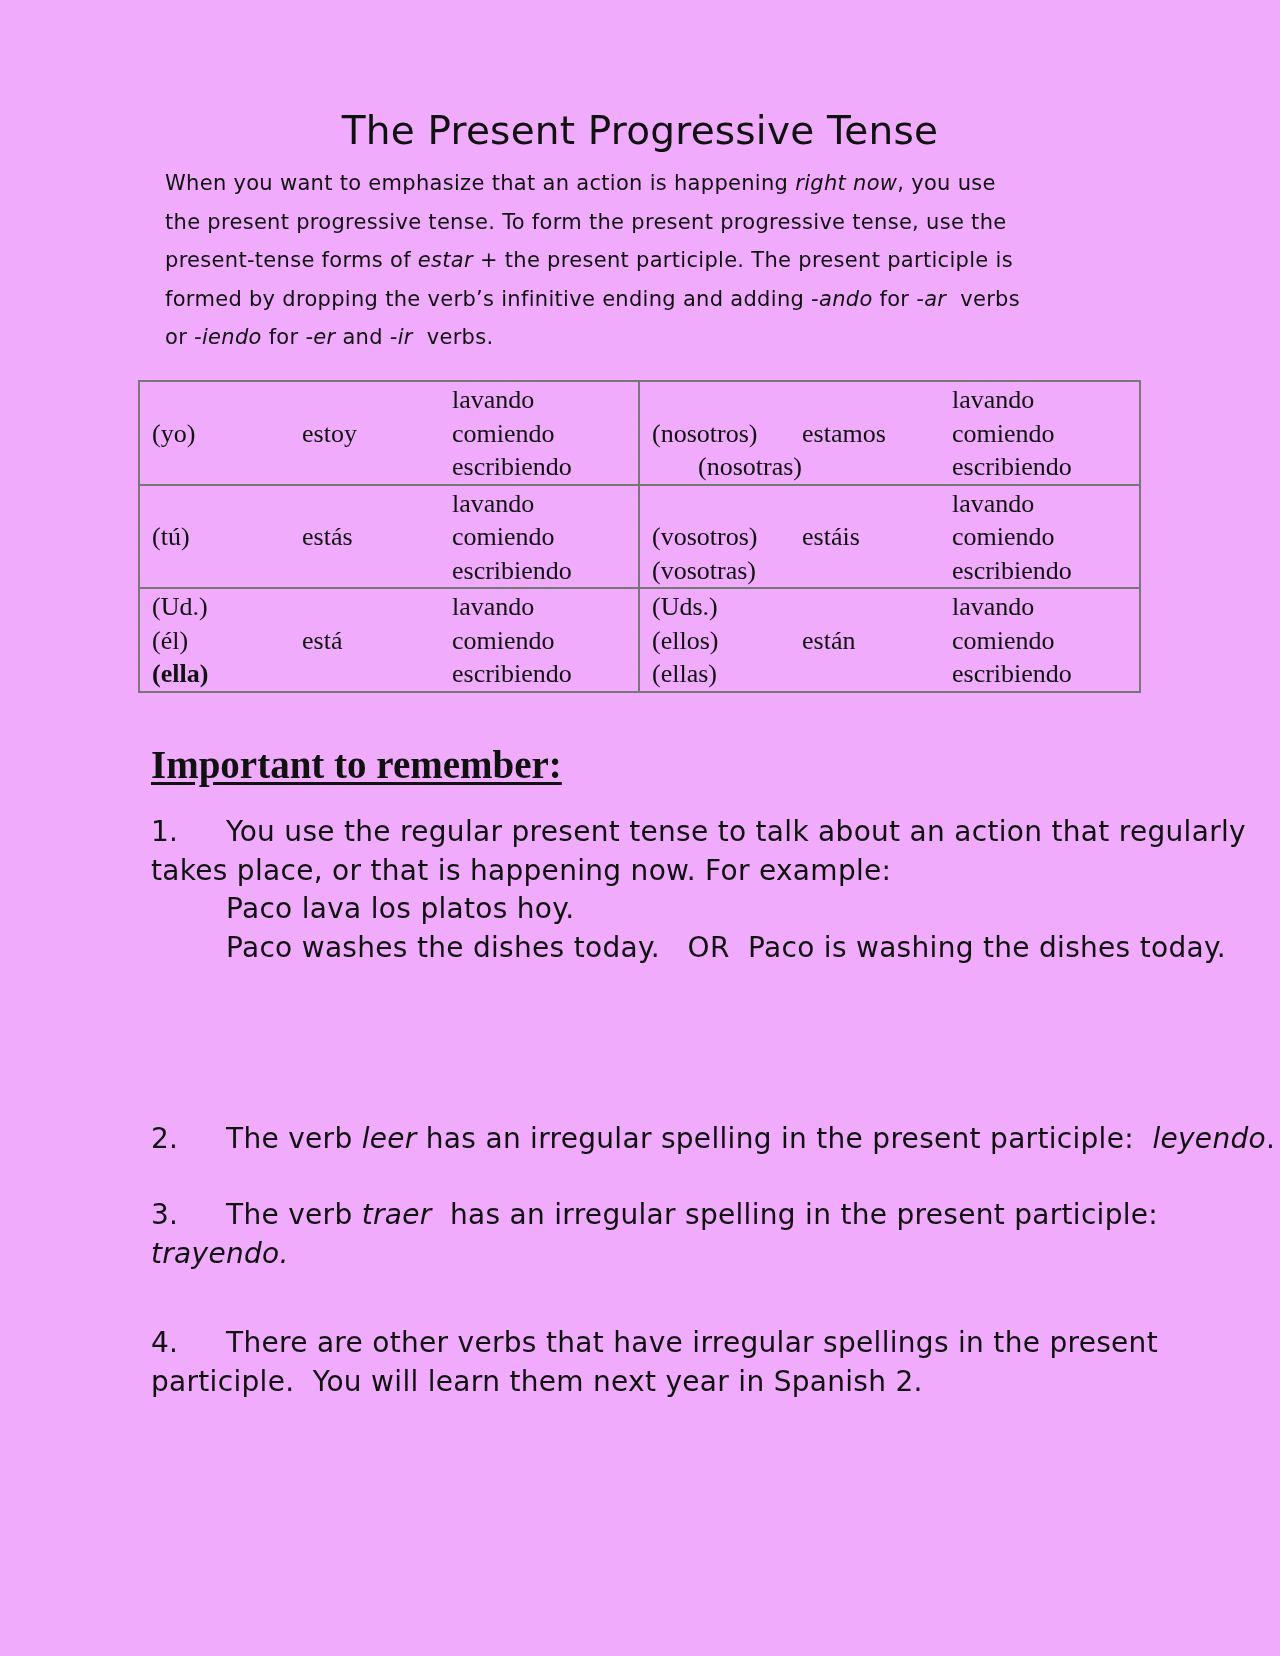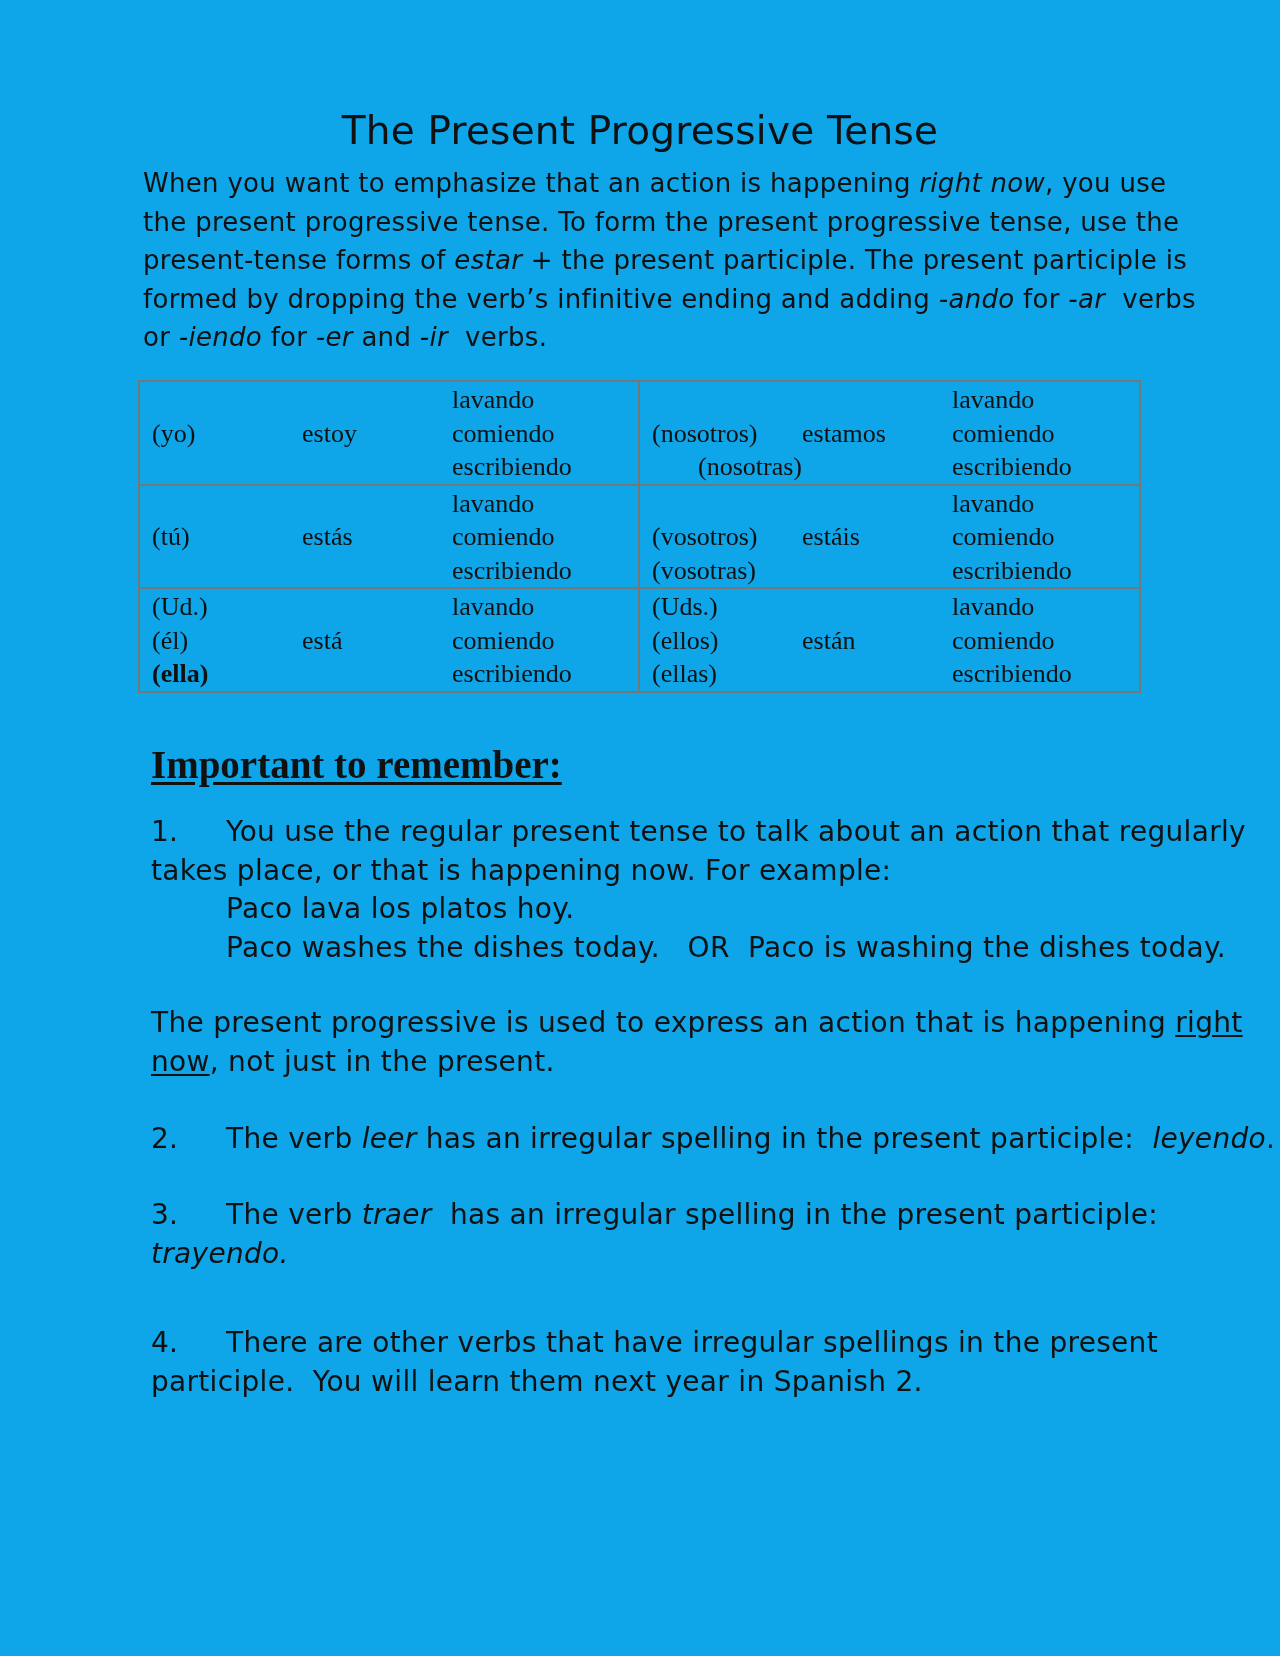--- a/index.html
+++ b/index.html
@@ -1,25 +1,25 @@
 <!DOCTYPE html>
 <html><head>
 <meta charset="utf-8">
 <style>
   html, body { margin: 0; padding: 0; background: #ffffff; }
   body { width: 1280px; height: 1656px; position: relative; overflow: hidden; color: #111; }
-  .page { position: absolute; left: 0; top: 0; width: 1280px; height: 1656px; background: #0ea5e9; }
+  .page { position: absolute; left: 0; top: 0; width: 1280px; height: 1656px; background: #f0abfc; }
 
   .title {
     position: absolute; left: 0; top: 108px; width: 1280px; text-align: center;
     font-family: "DejaVu Sans", sans-serif; font-size: 39px; letter-spacing: 0.2px; color: #111;
   }
   .body-text {
-    position: absolute; left: 143px; width: 990px;
-    font-family: "DejaVu Sans", sans-serif; font-size: 26px; line-height: 38.5px; color: #111;
+    position: absolute; left: 165px; width: 990px;
+    font-family: "DejaVu Sans", sans-serif; font-size: 21px; line-height: 38.5px; color: #111;
     letter-spacing: 0.3px;
   }
   .intro { top: 164px; }
   .line { white-space: nowrap; display: block; }
   em { font-style: italic; }
   .u { text-decoration: underline; text-underline-offset: 3px; }
 
   table.conj {
     position: absolute; left: 138px; top: 380px; width: 1003px; height: 306px;
     border-collapse: collapse; font-family: "Liberation Serif", serif; font-size: 26px; color: #111;
@@ -198,24 +198,20 @@
 
   <div class="heading">Important to remember:</div>
 
   <div class="block" style="top:813px;">
     <span class="line"><span class="tab">1.</span><span>You use the regular present tense to talk about an action that regularly</span></span>
     <span class="line">takes place, or that is happening now.  For example:</span>
     <span class="line indent">Paco lava los platos hoy.</span>
     <span class="line indent" style="white-space:pre">Paco washes the dishes today.   OR  Paco is washing the dishes today.</span>
   </div>
 
-  <div class="block" style="top:1004px;">
-    <span class="line"><span>The present progressive is used to express an action that is happening </span><span class="u">right</span></span>
-    <span class="line"><span class="u">now</span><span>, not just in the present.</span></span>
-  </div>
 
   <div class="block" style="top:1120px;">
     <span class="line"><span class="tab">2.</span><span style="white-space:pre">The verb </span><em>leer</em><span style="white-space:pre"> has an irregular spelling in the present participle:  </span><em>leyendo</em><span>.</span></span>
   </div>
 
   <div class="block" style="top:1196px;">
     <span class="line"><span class="tab">3.</span><span style="white-space:pre">The verb </span><em>traer</em><span style="white-space:pre">  has an irregular spelling in the present participle:</span></span>
     <span class="line"><em>trayendo.</em></span>
   </div>
 

